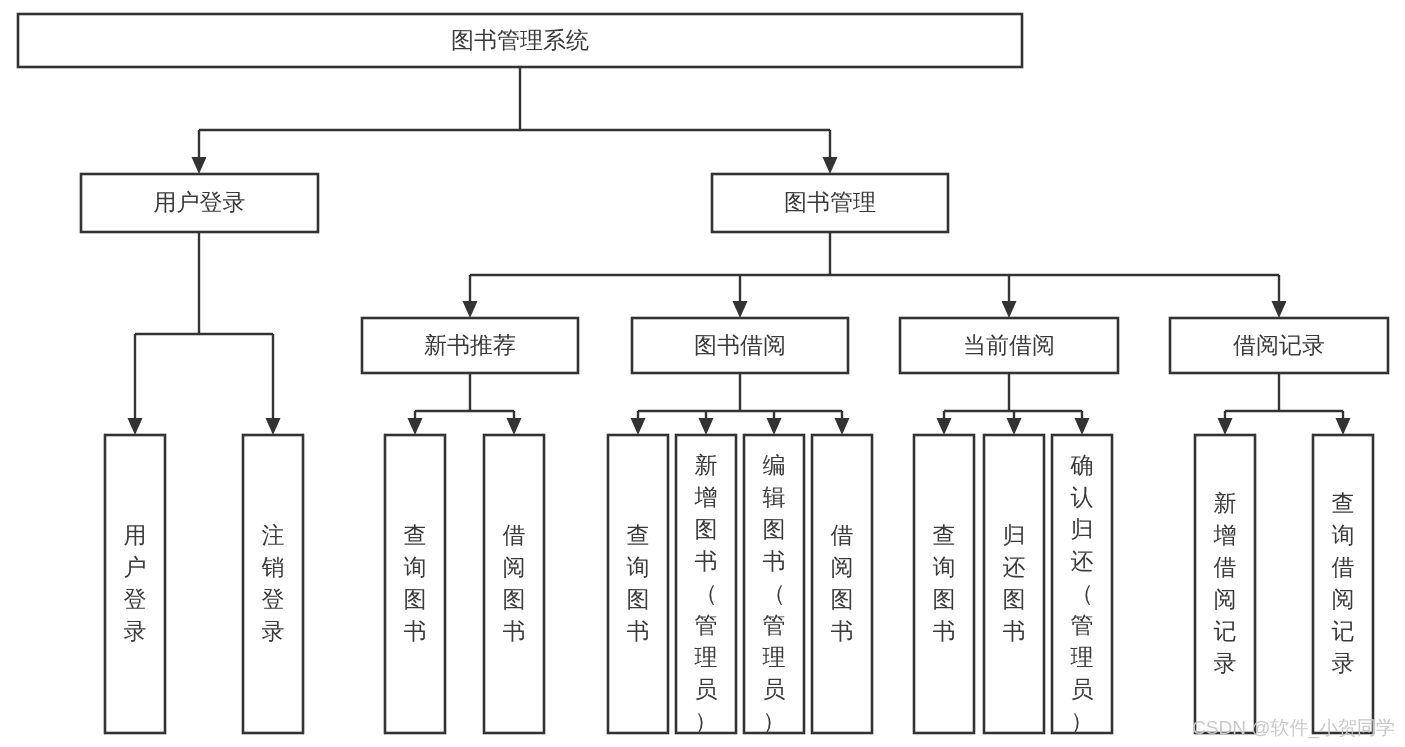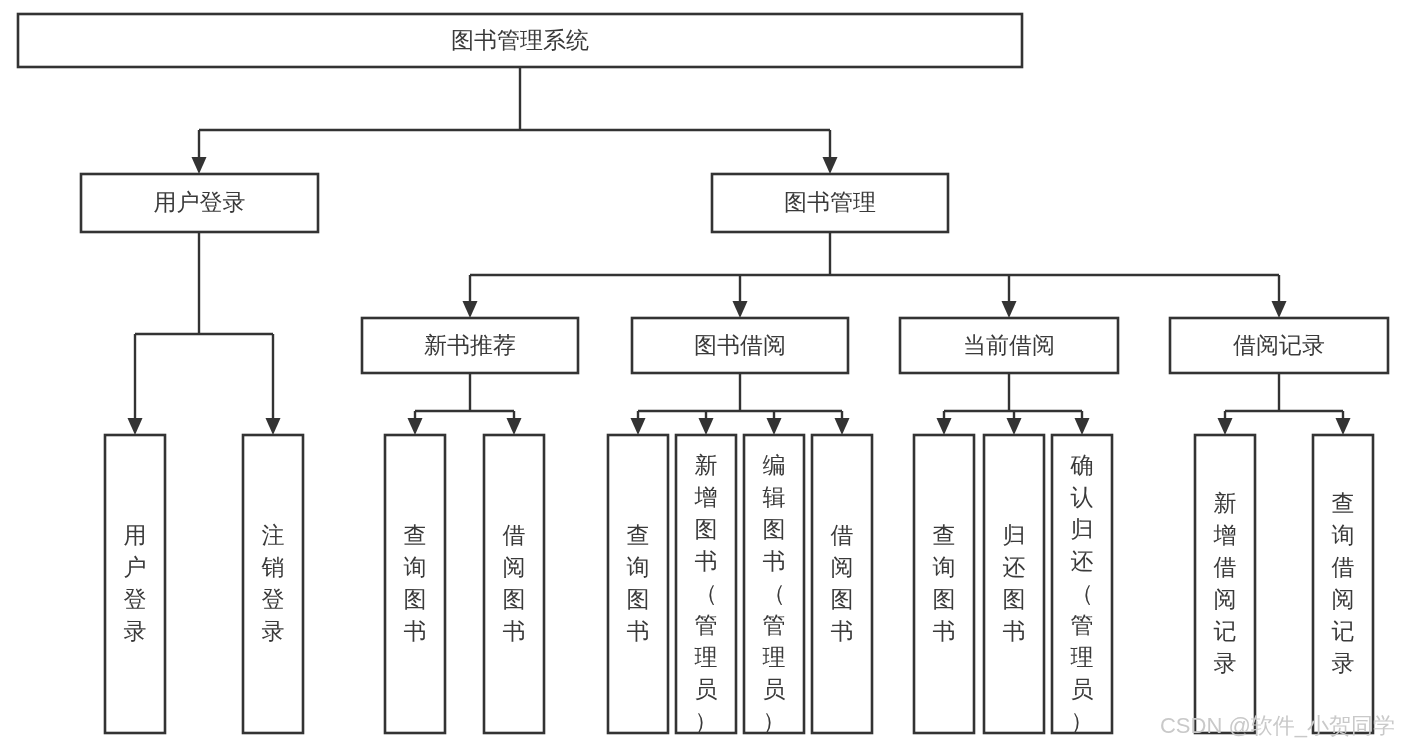--- a/index.html
+++ b/index.html
@@ -51,21 +51,21 @@
     fill: none;
   }
   .arrow-head {
     fill: #333333;
     stroke: none;
   }
   .watermark {
     position: absolute;
     right: 10px;
     bottom: 6px;
-    font-size: 22px;
+    font-size: 19px;
     color: #c9c9c9;
     font-family: "Liberation Sans", "DejaVu Sans", sans-serif;
     white-space: nowrap;
     pointer-events: none;
   }
 </style>
 </head>
 <body>
 
 <div id="diagram-root">

